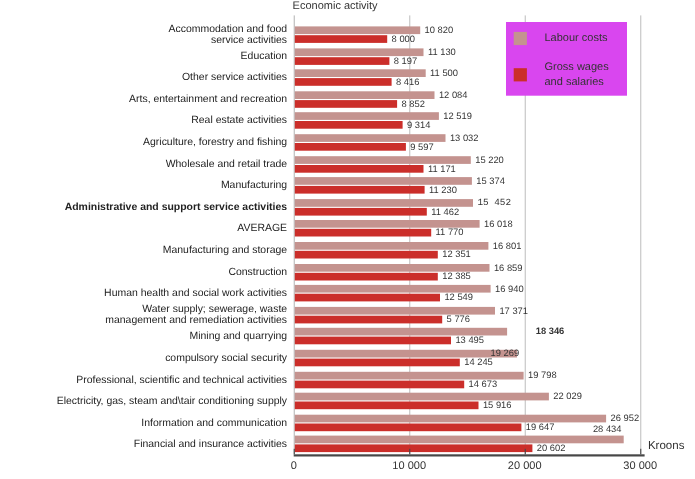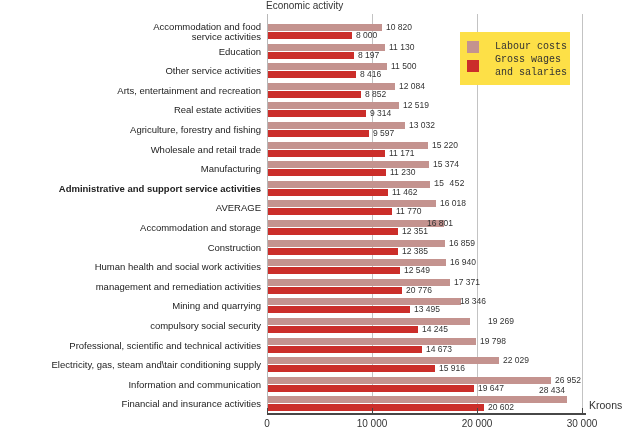--- a/index.html
+++ b/index.html
@@ -11,22 +11,22 @@
   .bar{position:absolute;height:7px;}
   .value-label{position:absolute;font-size:8.5px;line-height:9px;height:9px;color:#333;white-space:nowrap;}
   .value-label.above{text-align:right;}
   .cat-label{position:absolute;left:0;width:261px;display:flex;flex-direction:column;
              justify-content:center;align-items:flex-end;text-align:right;
              font-size:9.5px;line-height:10px;color:#222;height:21px;}
   .axis-line{position:absolute;left:267px;top:413px;width:319px;height:2px;background:#474747;}
   .axis-tick{position:absolute;top:408px;width:1px;height:5px;background:#474747;}
   .tick-label{position:absolute;top:418px;width:56px;text-align:center;font-size:10px;color:#333;}
   .unit-label{position:absolute;left:589px;top:399px;font-size:10.5px;color:#333;text-align:right;}
-  .legend{position:absolute;left:460px;top:32px;width:110px;background:#fde047;padding:2px 0 6px 0;font-family:Liberation Mono, monospace;}
-  .legend-item{display:flex;align-items:center;}
+  .legend{position:absolute;left:460px;top:20px;width:110px;background:#d946ef;padding:2px 0 6px 0;}
+  .legend-item{display:flex;align-items:center;margin-top:14px;}
   .legend-item:first-child{margin-top:6px;}
   .swatch{width:12px;height:12px;margin-left:7px;margin-right:16px;flex:0 0 12px;}
   .legend-text{font-size:10px;line-height:13px;color:#333;}
 </style>
 </head>
 <body>
 
 <div class="chart">
   <div class="title">Economic activity</div>
   <div class="plot-left-border" id="leftBorder" style="height: 399px;"></div>
@@ -120,24 +120,24 @@
         <div class="cat-label" style="top: 197px;">
           <div>AVERAGE</div>
         </div>
         <div class="bar" style="left: 268px; top: 200px; width: 168px; background: rgb(196, 147, 143);"></div>
         <div class="value-label" style="left: 440px; top: 199px;">16 018</div>
         <div class="bar" style="left: 268px; top: 208px; width: 124px; background: rgb(203, 46, 42);"></div>
         <div class="value-label" style="left: 396px; top: 207px;">11 770</div>
       </div>
       <div>
         <div class="cat-label" style="top: 217px;">
-          <div>Accommodation and storage</div>
+          <div>Manufacturing and storage</div>
         </div>
         <div class="bar" style="left: 268px; top: 220px; width: 176px; background: rgb(196, 147, 143);"></div>
-        <div class="value-label" style="left: 427px; top: 219px;">16 801</div>
+        <div class="value-label" style="left: 448px; top: 219px;">16 801</div>
         <div class="bar" style="left: 268px; top: 228px; width: 130px; background: rgb(203, 46, 42);"></div>
         <div class="value-label" style="left: 402px; top: 227px;">12 351</div>
       </div>
       <div>
         <div class="cat-label" style="top: 237px;">
           <div>Construction</div>
         </div>
         <div class="bar" style="left: 268px; top: 240px; width: 177px; background: rgb(196, 147, 143);"></div>
         <div class="value-label" style="left: 449px; top: 239px;">16 859</div>
         <div class="bar" style="left: 268px; top: 248px; width: 130px; background: rgb(203, 46, 42);"></div>
@@ -147,42 +147,43 @@
         <div class="cat-label" style="top: 256px;">
           <div>Human health and social work activities</div>
         </div>
         <div class="bar" style="left: 268px; top: 259px; width: 178px; background: rgb(196, 147, 143);"></div>
         <div class="value-label" style="left: 450px; top: 258px;">16 940</div>
         <div class="bar" style="left: 268px; top: 267px; width: 132px; background: rgb(203, 46, 42);"></div>
         <div class="value-label" style="left: 404px; top: 266px;">12 549</div>
       </div>
       <div>
         <div class="cat-label" style="top: 276px;">
+          <div>Water supply; sewerage, waste</div>
           <div>management and remediation activities</div>
         </div>
         <div class="bar" style="left: 268px; top: 279px; width: 182px; background: rgb(196, 147, 143);"></div>
         <div class="value-label" style="left: 454px; top: 278px;">17 371</div>
         <div class="bar" style="left: 268px; top: 287px; width: 134px; background: rgb(203, 46, 42);"></div>
-        <div class="value-label" style="left: 406px; top: 286px;">20 776</div>
+        <div class="value-label" style="left: 406px; top: 286px;">5 776</div>
       </div>
       <div>
         <div class="cat-label" style="top: 295px;">
           <div>Mining and quarrying</div>
         </div>
         <div class="bar" style="left: 268px; top: 298px; width: 193px; background: rgb(196, 147, 143);"></div>
-        <div class="value-label" style="left: 460px; top: 297px;">18 346</div>
+        <div class="value-label" style="left: 487px; top: 297px; font-weight: bold;">18 346</div>
         <div class="bar" style="left: 268px; top: 306px; width: 142px; background: rgb(203, 46, 42);"></div>
         <div class="value-label" style="left: 414px; top: 305px;">13 495</div>
       </div>
       <div>
         <div class="cat-label" style="top: 315px;">
           <div>compulsory social security</div>
         </div>
         <div class="bar" style="left: 268px; top: 318px; width: 202px; background: rgb(196, 147, 143);"></div>
-        <div class="value-label" style="left: 488px; top: 317px;">19 269</div>
+        <div class="value-label" style="left: 446px; top: 317px;">19 269</div>
         <div class="bar" style="left: 268px; top: 326px; width: 150px; background: rgb(203, 46, 42);"></div>
         <div class="value-label" style="left: 422px; top: 325px;">14 245</div>
       </div>
       <div>
         <div class="cat-label" style="top: 335px;">
           <div>Professional, scientific and technical activities</div>
         </div>
         <div class="bar" style="left: 268px; top: 338px; width: 208px; background: rgb(196, 147, 143);"></div>
         <div class="value-label" style="left: 480px; top: 337px;">19 798</div>
         <div class="bar" style="left: 268px; top: 346px; width: 154px; background: rgb(203, 46, 42);"></div>

